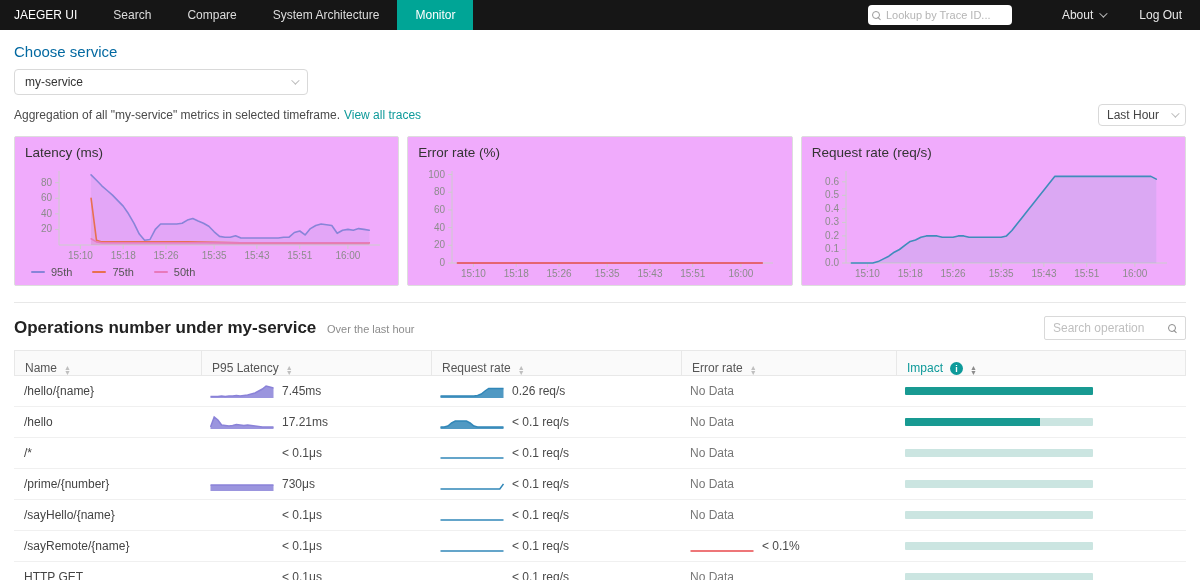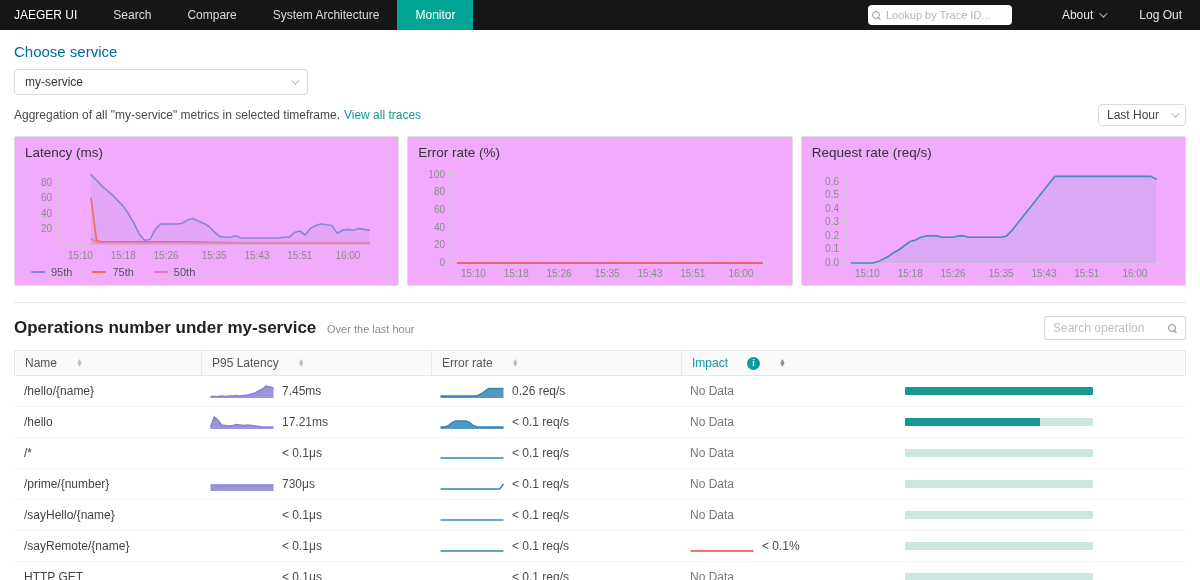--- a/index.html
+++ b/index.html
@@ -50,21 +50,21 @@
   .ops-title { font-size:17px; font-weight:bold; color:#222; }
   .ops-sub { font-size:11px; color:#8c8c8c; font-weight:normal; margin-left:6px; }
   .op-search { display:flex; align-items:center; width:142px; height:24px; border:1px solid #d9d9d9; border-radius:2px; padding:0 8px; background:#fff; }
   .op-search input { border:none; outline:none; width:100%; font-size:12px; color:#333; font-family:inherit; }
   .op-search input::placeholder { color:#bfbfbf; }
   .op-search .mag::before { border-color:#8c8c8c; } .op-search .mag::after { background:#8c8c8c; }
 
   .table { margin-top:10px; font-size:12px; }
   .thead { display:grid; grid-template-columns:186px 230px 250px 215px 1fr; background:#fafafa;
     border:1px solid #e8e8e8; height:26px; color:#555; }
-  .th { display:flex; align-items:center; padding-left:10px; gap:19px; cursor:pointer; }
+  .th { display:flex; align-items:flex-end; padding-left:10px; gap:7px; cursor:pointer; }
   .th + .th { border-left:1px solid #e8e8e8; }
   .sorter { display:flex; flex-direction:column; line-height:4.5px; font-size:7px; color:#bfbfbf; }
   .th-impact { color:#0e9a9a; }
   .info-icon { width:13px; height:13px; border-radius:50%; background:#0e9a9a; color:#fff; font-size:9px; font-weight:bold;
     display:flex; align-items:center; justify-content:center; cursor:pointer; }
   .trow { display:grid; grid-template-columns:186px 230px 250px 215px 1fr; height:31px; border-bottom:1px solid #f0f0f0; align-items:center; color:#4a4a4a; }
   .tcell { display:flex; align-items:center; padding-left:10px; gap:8px; height:100%; }
   .name-cell { color:#444; cursor:pointer; }
   .spark-box { width:64px; height:16px; flex:0 0 64px; }
   .nodata { color:#777; }
@@ -252,20 +252,24 @@
     <div class="thead">
       <div class="th">
         <span>Name</span>
         <span class="sorter">▲<span>▼</span></span>
       </div>
       <div class="th">
         <span>P95 Latency</span>
         <span class="sorter">▲<span>▼</span></span>
       </div>
       <div class="th">
+        <span>Request rate</span>
+        <span class="sorter">▲<span>▼</span></span>
+      </div>
+      <div class="th">
         <span>Error rate</span>
         <span class="sorter">▲<span>▼</span></span>
       </div>
       <div class="th th-impact">
         <span>Impact</span>
         <span class="info-icon">i</span>
         <span class="sorter" style="color:#8c8c8c">▲<span>▼</span></span>
       </div>
     </div>
     <div id="table-body">

